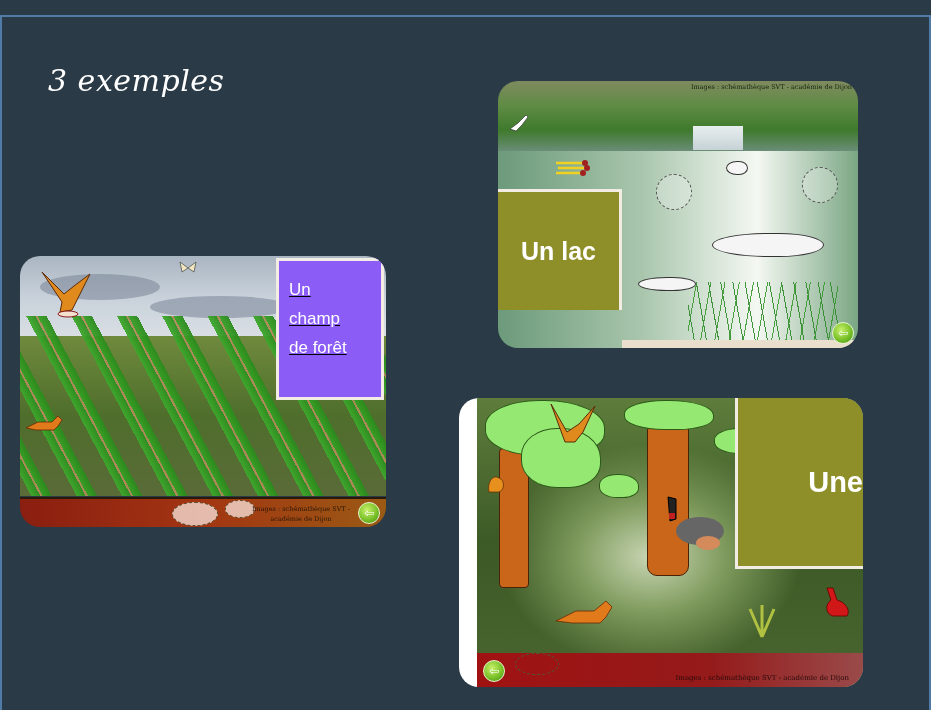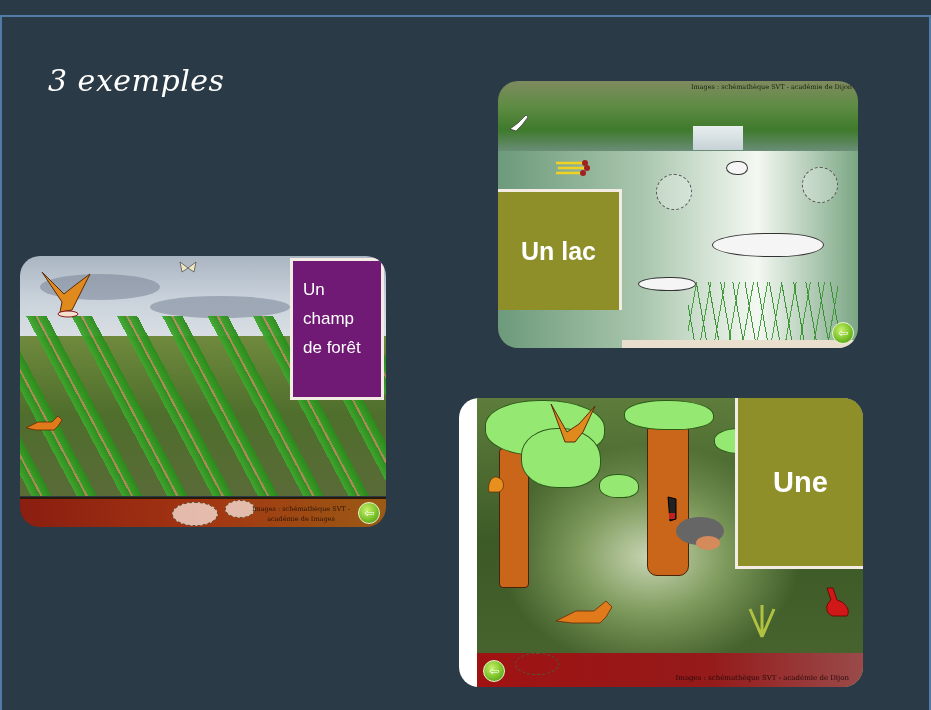--- a/index.html
+++ b/index.html
@@ -52,24 +52,25 @@
         #36a024 20px, #2b8a1c 28px,
         transparent 28px, transparent 40px);
     opacity: 0.95;
   }
   .field .soil {
     position: absolute; left: 0; bottom: 0; width: 100%; height: 30px;
     background: linear-gradient(90deg, #8a1e10 0%, #a33512 50%, #9a5a14 100%);
     border-top: 2px solid #2a1a0a;
   }
   .field .label-box {
-    position: absolute; right: 2px; top: 2px; width: 94px; height: 142px;
-    background: #701a75;
+    position: absolute; right: 2px; top: 2px; width: 108px; height: 142px;
+    background: #8b5cf6;
     border: 3px solid #f2ece4;
     padding: 14px 10px;
+    text-decoration: underline;
   }
   .field .label-box div {
     color: #fff; font-family: "Liberation Sans", sans-serif;
     font-size: 17px; line-height: 29px; font-weight: normal;
   }
   .credit {
     position: absolute;
     font-family: "DejaVu Serif", serif;
     font-size: 6.5px; color: #2a1608; text-align: center; line-height: 10px;
   }
@@ -142,21 +143,21 @@
     background:
       radial-gradient(ellipse at 45% 55%, #c9d6b4 0%, #7e9a5c 25%, transparent 50%),
       linear-gradient(180deg, #5e7d3c 0%, #3c5a26 50%, #4a6530 100%);
   }
   .canopy { position: absolute; background: #95e872; border: 1px solid #2d5a1a; border-radius: 45% 50% 40% 45%; }
   .trunk { position: absolute; background: #c9661a; border: 1px solid #4a2208; }
   .forest .label-box {
     position: absolute; right: 0; top: 0; width: 128px; height: 171px;
     background: #8f8f2a;
     border: 3px solid #f2ece4; border-right: none; border-top: none;
-    display: flex; flex-direction: row; align-items: center; justify-content: center;
+    display: flex; flex-direction: column; align-items: flex-end; justify-content: center;
   }
   .forest .label-box span {
     color: #fff; font-family: "Liberation Sans", sans-serif;
     font-size: 29px; font-weight: bold; line-height: 46px;
   }
   .forest .soil {
     position: absolute; left: 18px; bottom: 0; width: 386px; height: 34px;
     background: linear-gradient(90deg, #a01212 0%, #951a1a 60%, #9a4a4a 100%);
   }
   .forest .credit { right: 14px; bottom: 4px; color: #2a0a0a; font-size: 7px; }
@@ -191,21 +192,21 @@
     <div class="soil"></div>
     <div class="oval" style="left:152px;top:246px;width:46px;height:24px;"></div>
     <div class="oval" style="left:205px;top:244px;width:30px;height:18px;"></div>
     <div class="label-box">
       <div>Un</div>
       <div>champ</div>
       <div>de forêt</div>
     </div>
     <div class="credit">
       <div>Images : schémathèque SVT -</div>
-      <div>académie de Images</div>
+      <div>académie de Dijon</div>
     </div>
     <div class="back-btn">
       <span>⇦</span>
     </div>
   </div>
 
   <div class="panel lake">
     <div class="bank"></div>
     <div class="reflect"></div>
     <svg class="animal" style="left:8px;top:30px;" width="26" height="24">

